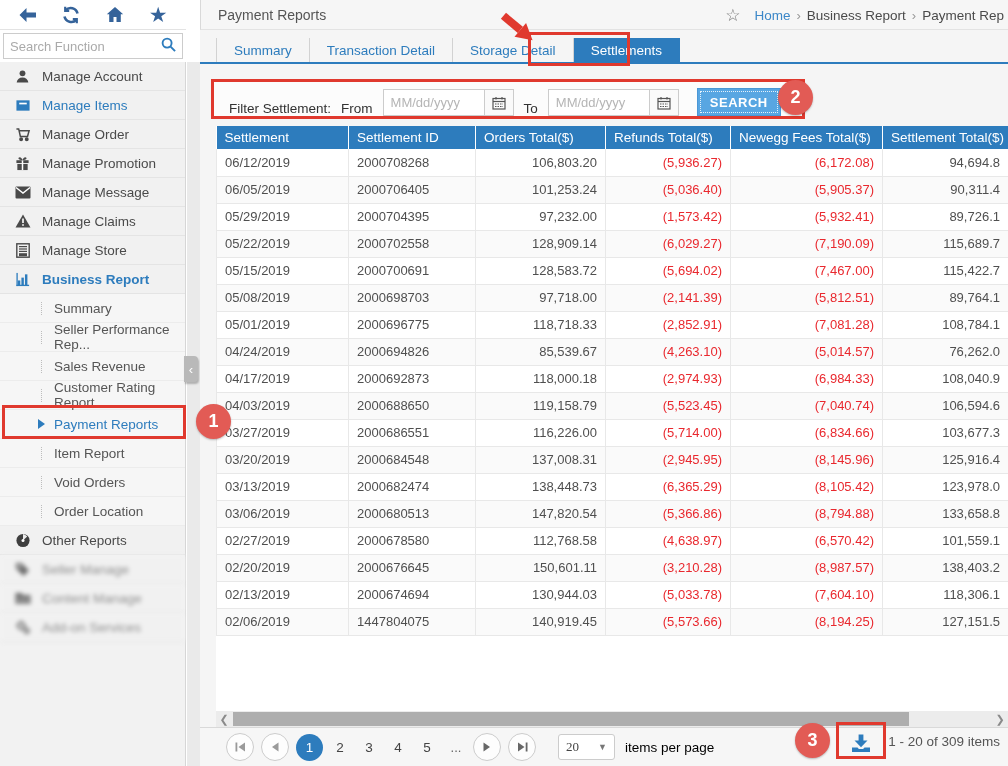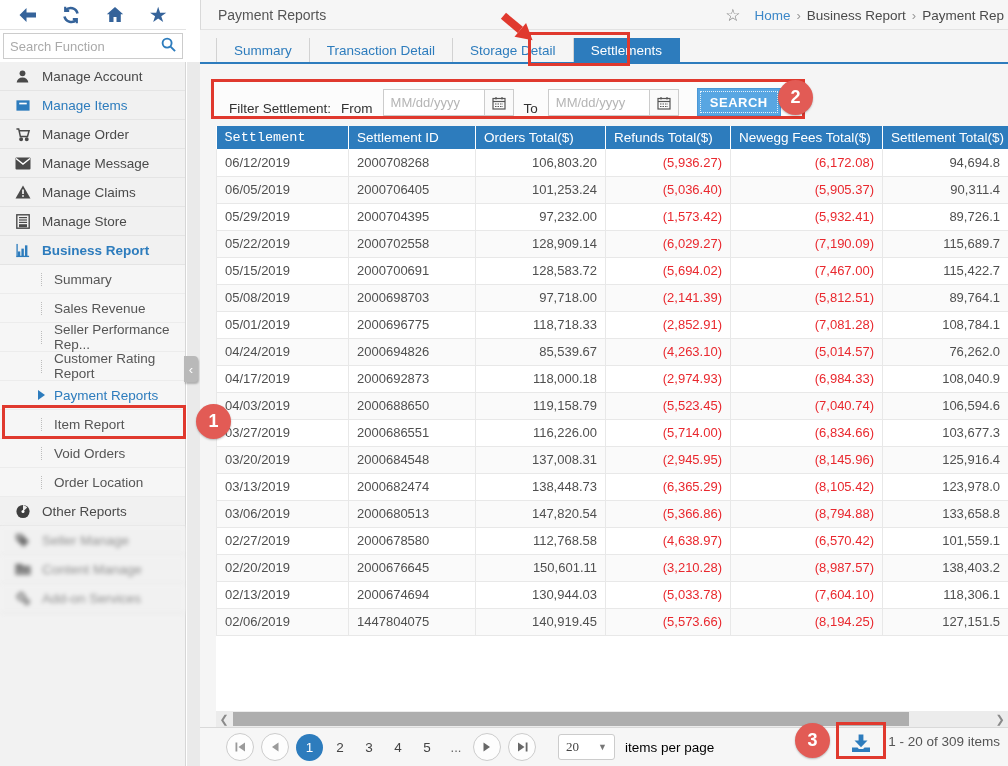--- a/index.html
+++ b/index.html
@@ -209,20 +209,31 @@
           <svg width="16" height="15" viewBox="0 0 16 16" fill="none" stroke="#4a4a4a" stroke-width="1.6">
             <path d="M1 2h2.4l1.8 8h7.6l1.7-6H4"></path>
             <circle cx="6" cy="13" r="1.3" fill="#4a4a4a"></circle>
             <circle cx="12" cy="13" r="1.3" fill="#4a4a4a"></circle>
           </svg>
         </span>
         <span>Manage Order</span>
       </div>
       <div class="side-item">
         <span class="ic">
+          <svg width="15" height="15" viewBox="0 0 16 16">
+            <rect x="1.5" y="4.5" width="13" height="3" fill="#4a4a4a"></rect>
+            <rect x="2.5" y="8.5" width="11" height="6.5" fill="#4a4a4a"></rect>
+            <rect x="7.2" y="4.5" width="1.6" height="10.5" fill="#fff"></rect>
+            <path d="M5 1.2c1.5 0 2.6 1.4 3 3.3-1.9-.2-3.8-.6-4.2-1.5C3.4 2.2 4 1.2 5 1.2zM11 1.2c-1.5 0-2.6 1.4-3 3.3 1.9-.2 3.8-.6 4.2-1.5.4-.8-.2-1.8-1.2-1.8z" fill="#4a4a4a"></path>
+          </svg>
+        </span>
+        <span>Manage Promotion</span>
+      </div>
+      <div class="side-item">
+        <span class="ic">
           <svg width="16" height="13" viewBox="0 0 16 13">
             <rect x="0.5" y="0.5" width="15" height="12" rx="1" fill="#4a4a4a"></rect>
             <path d="M1 1.5 8 7l7-5.5" stroke="#fff" stroke-width="1.4" fill="none"></path>
           </svg>
         </span>
         <span>Manage Message</span>
       </div>
       <div class="side-item">
         <span class="ic">
           <svg width="16" height="14" viewBox="0 0 16 14">
@@ -260,25 +271,25 @@
         <span>Business Report</span>
       </div>
     </div>
   <div id="side-sub">
       <div class="sub-item">
         <span class="guide"></span>
         <span class="lbl">Summary</span>
       </div>
       <div class="sub-item">
         <span class="guide"></span>
-        <span class="lbl">Sales Revenue</span>
+        <span class="lbl">Seller Performance Rep...</span>
       </div>
       <div class="sub-item">
         <span class="guide"></span>
-        <span class="lbl">Seller Performance Rep...</span>
+        <span class="lbl">Sales Revenue</span>
       </div>
       <div class="sub-item">
         <span class="guide"></span>
         <span class="lbl">Customer Rating Report</span>
       </div>
       <div class="sub-item selected">
         <span class="tri"></span>
         <span class="lbl">Payment Reports</span>
       </div>
       <div class="sub-item">
@@ -395,21 +406,21 @@
       </svg>
     </span>
   </span>
   <button class="search-btn">SEARCH</button>
 </div>
 
 <div class="abs grid">
   <table class="data">
     <thead>
         <tr id="thead-row">
-          <th style="width: 132px; font-family: Liberation Mono, monospace;">Settlement</th>
+          <th style="width: 132px;">Settlement</th>
           <th style="width: 127px;">Settlement ID</th>
           <th style="width: 130px;">Orders Total($)</th>
           <th style="width: 125px;">Refunds Total($)</th>
           <th style="width: 152px;">Newegg Fees Total($)</th>
           <th style="width: 126px;">Settlement Total($)</th>
         </tr>
       </thead>
     <tbody id="tbody">
         <tr>
           <td>06/12/2019</td>

